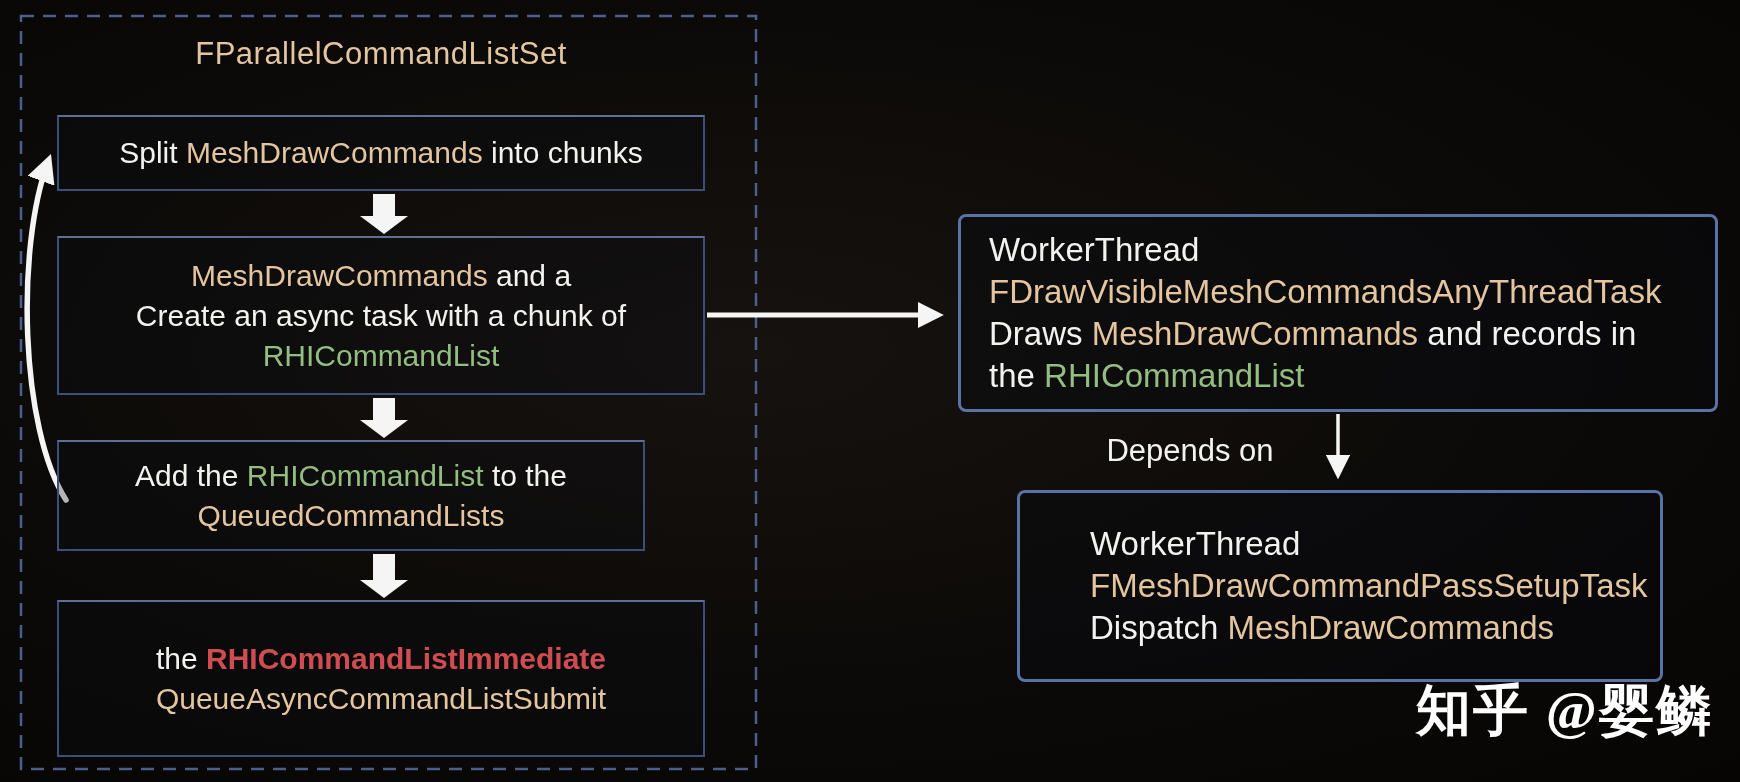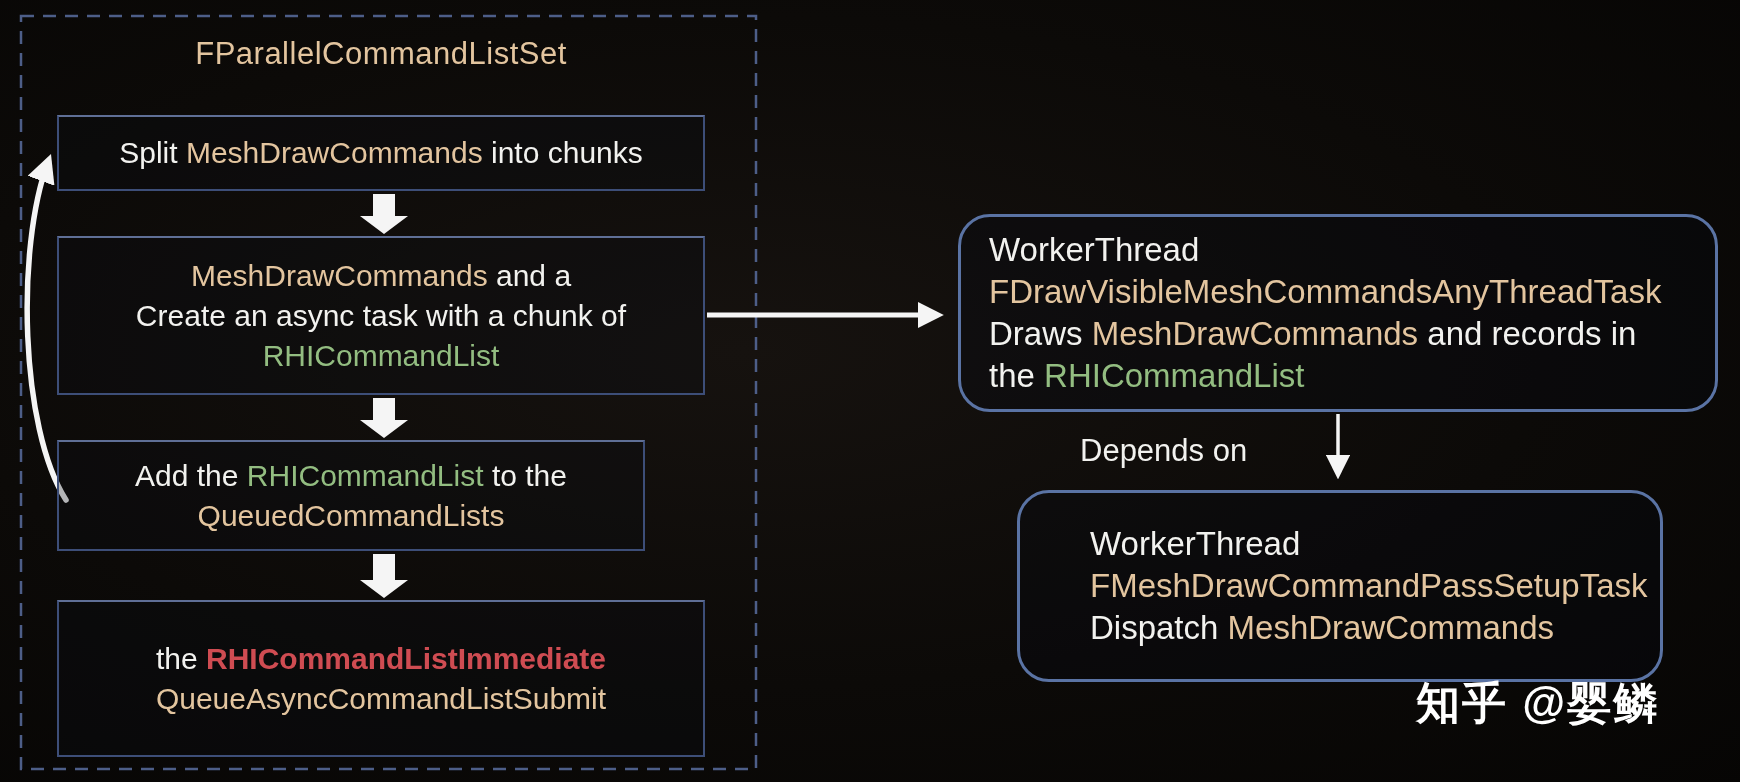--- a/index.html
+++ b/index.html
@@ -26,38 +26,38 @@
   }
   .flowbox{
     position:absolute; z-index:2; box-sizing:border-box;
     border:2px solid var(--box_border); border-top-color:var(--box_border_top);
     background:rgba(10,13,22,.28);
     display:flex; flex-direction:column; justify-content:center;
     text-align:center; font-size:30px; line-height:40px; color:var(--white);
   }
   .roundbox{
     position:absolute; z-index:2; box-sizing:border-box;
-    border:3px solid var(--round_border); border-radius:32px;
+    border:3px solid var(--round_border); border-radius:8px;
     background:rgba(8,11,20,.30);
     display:flex; flex-direction:column; justify-content:center;
     text-align:left; font-size:33px; line-height:42px; color:var(--white);
   }
   .c-white{color:var(--white);margin-top:47px;}
   .c-tan{color:var(--tan);}
   .c-green{color:var(--green);}
   .c-red{color:var(--red);text-align:center;}
   .bold{font-weight:700;}
   .depends-label{
     position:absolute; z-index:2; left:1080px; top:433px; width:220px;
-    text-align:left; font-size:31px; color:var(--white);
+    text-align:center; font-size:31px; color:var(--white);
   }
   .watermark{
     position:absolute; z-index:3; left:1416px; top:674px; width:300px;
-    font-size:44px; font-weight:700; color:#ffffff; letter-spacing:2px;
-    font-family:Liberation Sans, sans-serif;
+    font-size:55px; font-weight:700; color:#ffffff; letter-spacing:2px;
+    font-family:Liberation Serif, serif;
   }
   
   #box-split   {left:57px; top:115px; width:648px; height:76px;}
   #box-create  {left:57px; top:236px; width:648px; height:159px;}
   #box-add     {left:57px; top:440px; width:588px; height:111px;}
   #box-dispatch{left:57px; top:600px; width:648px; height:157px;}
   #rbox-draw   {left:958px;  top:214px; width:760px; height:198px; padding-left:28px; padding-right:10px;}
   #rbox-setup  {left:1017px; top:490px; width:646px; height:192px; padding-left:70px; padding-right:10px;}
 </style>
 </head>

